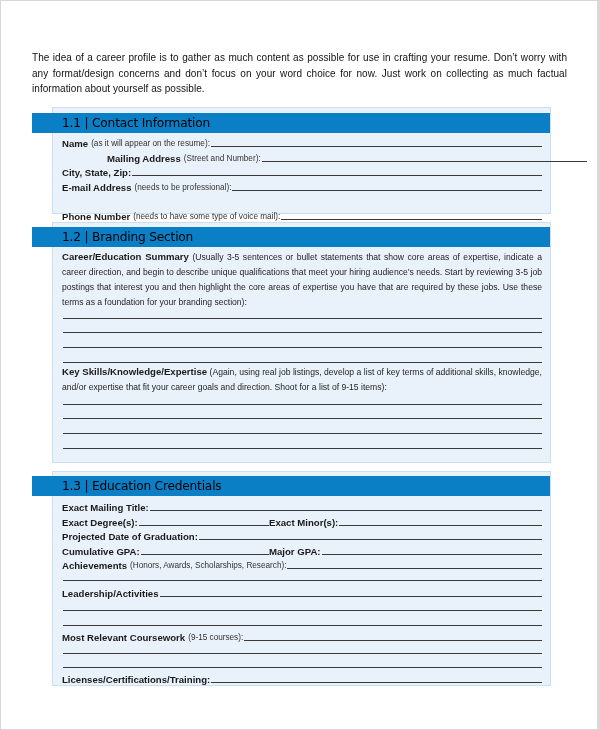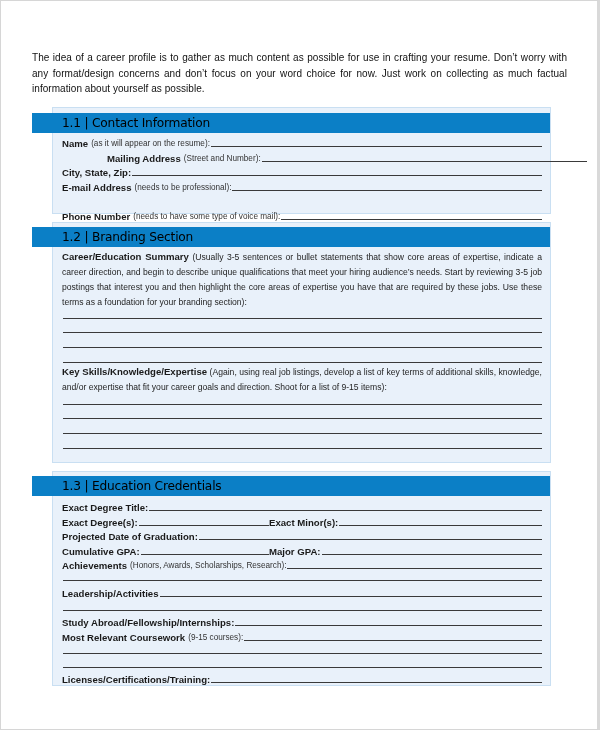--- a/index.html
+++ b/index.html
@@ -93,21 +93,21 @@
 </p>
 <div class="wline" style="top:404px;"></div>
 <div class="wline" style="top:418px;"></div>
 <div class="wline" style="top:433px;"></div>
 <div class="wline" style="top:448px;"></div>
 
 <div class="panel" style="top:471px;height:215px;"></div>
 <div class="section-header" style="top:476px;">1.3 | Education Credentials</div>
 
 <div class="field" style="top:499px;width:480px;">
-  <span class="lbl">Exact Degree Title:</span>
+  <span class="lbl">Exact Mailing Title:</span>
   <span class="line"></span>
 </div>
 <div class="field" style="top:513.5px;width:207px;">
   <span class="lbl">Exact Degree(s):</span>
   <span class="line"></span>
 </div>
 <div class="field" style="top:513.5px;left:269px;width:273px;">
   <span class="lbl">Exact Minor(s):</span>
   <span class="line"></span>
 </div>
@@ -128,21 +128,20 @@
   <span class="note">(Honors, Awards, Scholarships, Research):</span>
   <span class="line"></span>
 </div>
 <div class="wline" style="top:580px;"></div>
 <div class="field" style="top:585px;width:480px;">
   <span class="lbl">Leadership/Activities</span>
   <span class="line"></span>
 </div>
 <div class="wline" style="top:610px;"></div>
 <div class="field" style="top:614px;width:480px;">
-  <span class="lbl">Study Abroad/Fellowship/Internships:</span>
   <span class="line"></span>
 </div>
 <div class="field" style="top:628.5px;width:480px;">
   <span class="lbl">Most Relevant Coursework</span>
   <span class="note">(9-15 courses):</span>
   <span class="line"></span>
 </div>
 <div class="wline" style="top:653px;"></div>
 <div class="wline" style="top:667px;"></div>
 <div class="field" style="top:671px;width:480px;">

